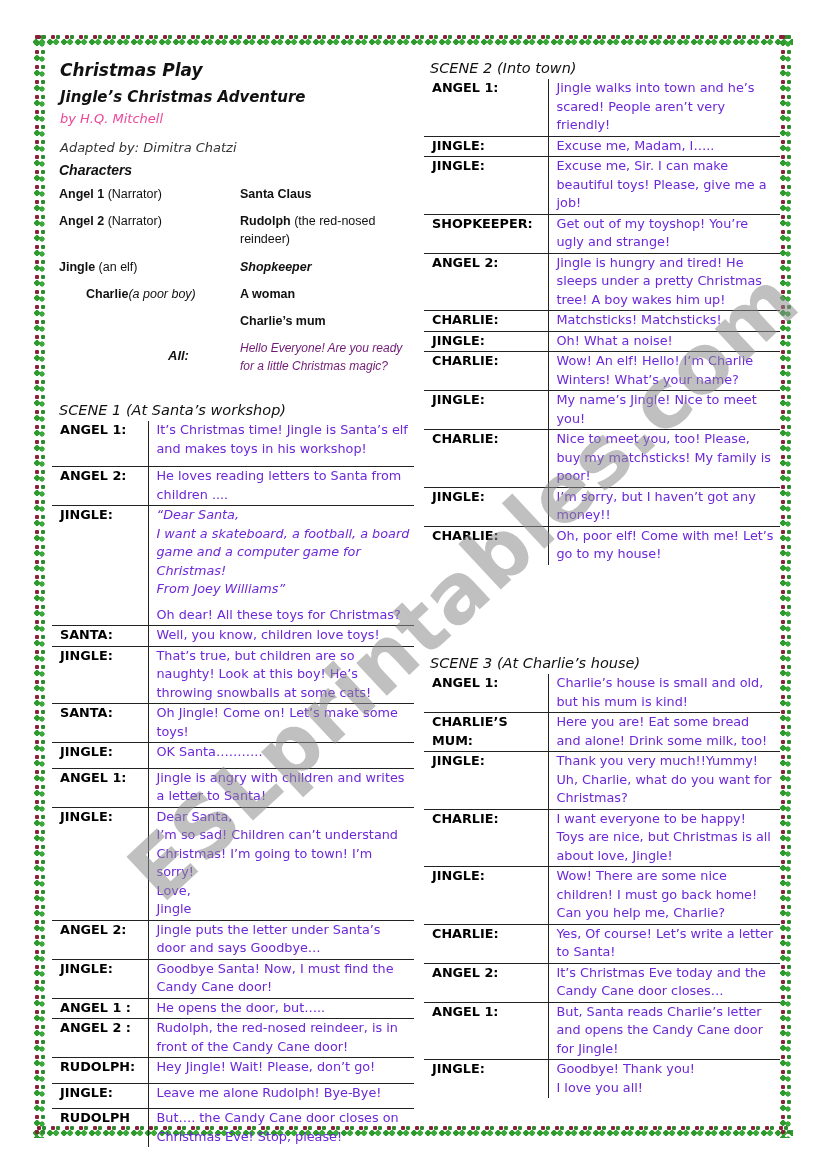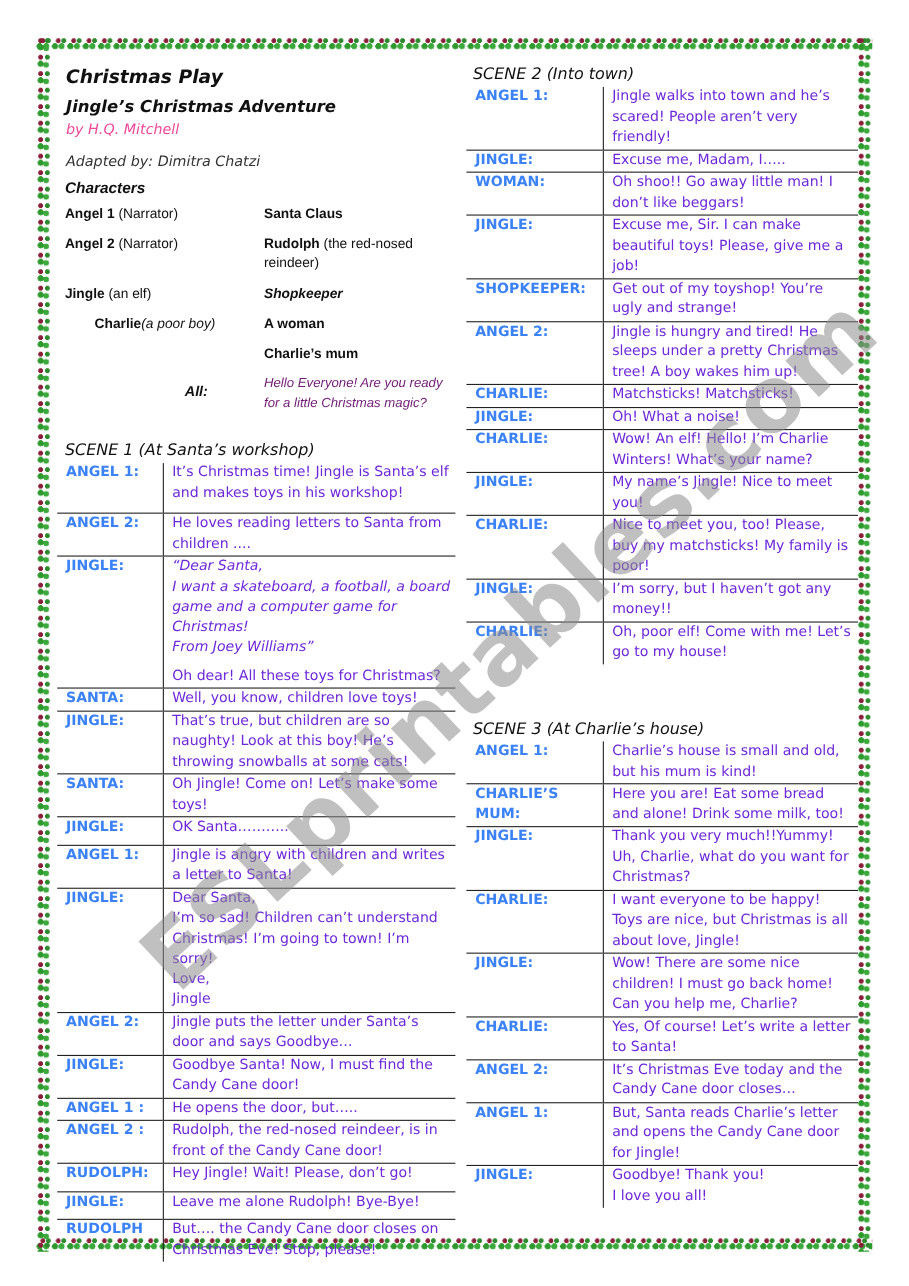--- a/index.html
+++ b/index.html
@@ -44,21 +44,21 @@
   .char b { font-weight:bold; }
   .char i { font-style:italic; }
   .all-label { position:absolute; left:168px; top:348px; font-family:"Liberation Sans", sans-serif; font-weight:bold; font-style:italic; font-size:13px; }
   .all-text { position:absolute; left:240px; top:339px; width:175px; font-family:"Liberation Sans", sans-serif; font-style:italic; font-size:12px; line-height:18px; color:#701a75; }
 
   .scene-head { position:absolute; font-style:italic; font-size:14.5px; color:#111; }
 
   
   .script { position:absolute; border-collapse:collapse; font-size:12.8px; line-height:18.5px; }
   .script td { vertical-align:top; padding:0 4px 1px 4px; }
-  .script td.sp { font-weight:bold; color:#3b82f6; padding-left:8px; border-right:1px solid #222; }
+  .script td.sp { font-weight:bold; color:#000000; padding-left:8px; border-right:1px solid #222; }
   .script td.ln { color:#6d28d9; padding-left:8px; }
   .script tr.rule td { border-top:1px solid #222; }
   .script .it { font-style:italic; display:block; }
   .script .gap { display:block; margin-top:7px; }
 
   .watermark { position:absolute; left:70px; top:560px; width:760px; transform:rotate(-43deg); transform-origin:0 0;
     font-family:"DejaVu Sans", sans-serif; font-weight:bold; font-size:82px; color:rgba(140,140,140,0.55);
     letter-spacing:1px; white-space:nowrap; pointer-events:none; top:850px; left:110px; }
 </style>
 </head>
@@ -183,24 +183,20 @@
   <tbody>
       <tr>
         <td class="sp">ANGEL 1:</td>
         <td class="ln">Jingle walks into town and he’s scared! People aren’t very friendly!</td>
       </tr>
   <tr class="rule">
         <td class="sp">JINGLE:</td>
         <td class="ln">Excuse me, Madam, I…..</td>
       </tr>
   <tr class="rule">
-        <td class="sp">WOMAN:</td>
-        <td class="ln">Oh shoo!! Go away little man! I don’t like beggars!</td>
-      </tr>
-  <tr class="rule">
         <td class="sp">JINGLE:</td>
         <td class="ln">Excuse me, Sir. I can make beautiful toys! Please, give me a job!</td>
       </tr>
   <tr class="rule">
         <td class="sp">SHOPKEEPER:</td>
         <td class="ln">Get out of my toyshop! You’re ugly and strange!</td>
       </tr>
   <tr class="rule">
         <td class="sp">ANGEL 2:</td>
         <td class="ln">Jingle is hungry and tired! He sleeps under a pretty Christmas tree! A boy wakes him up!</td>

